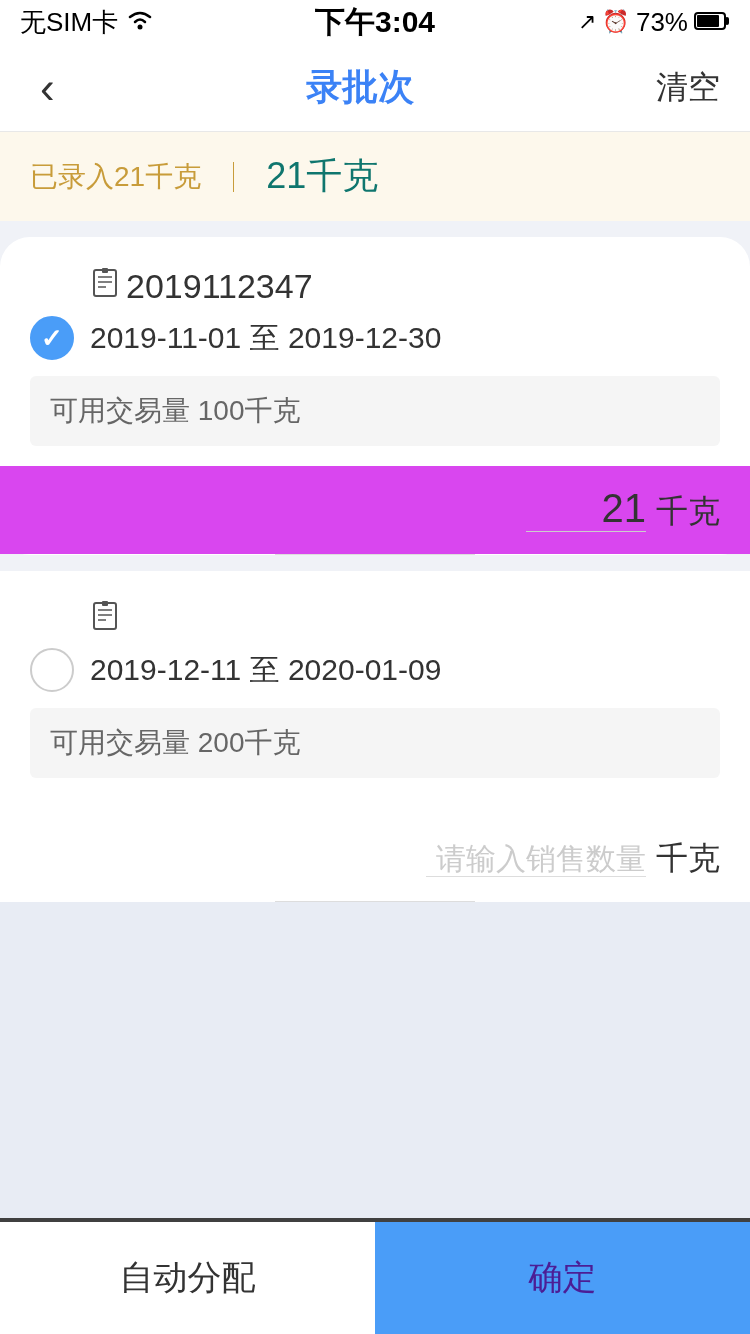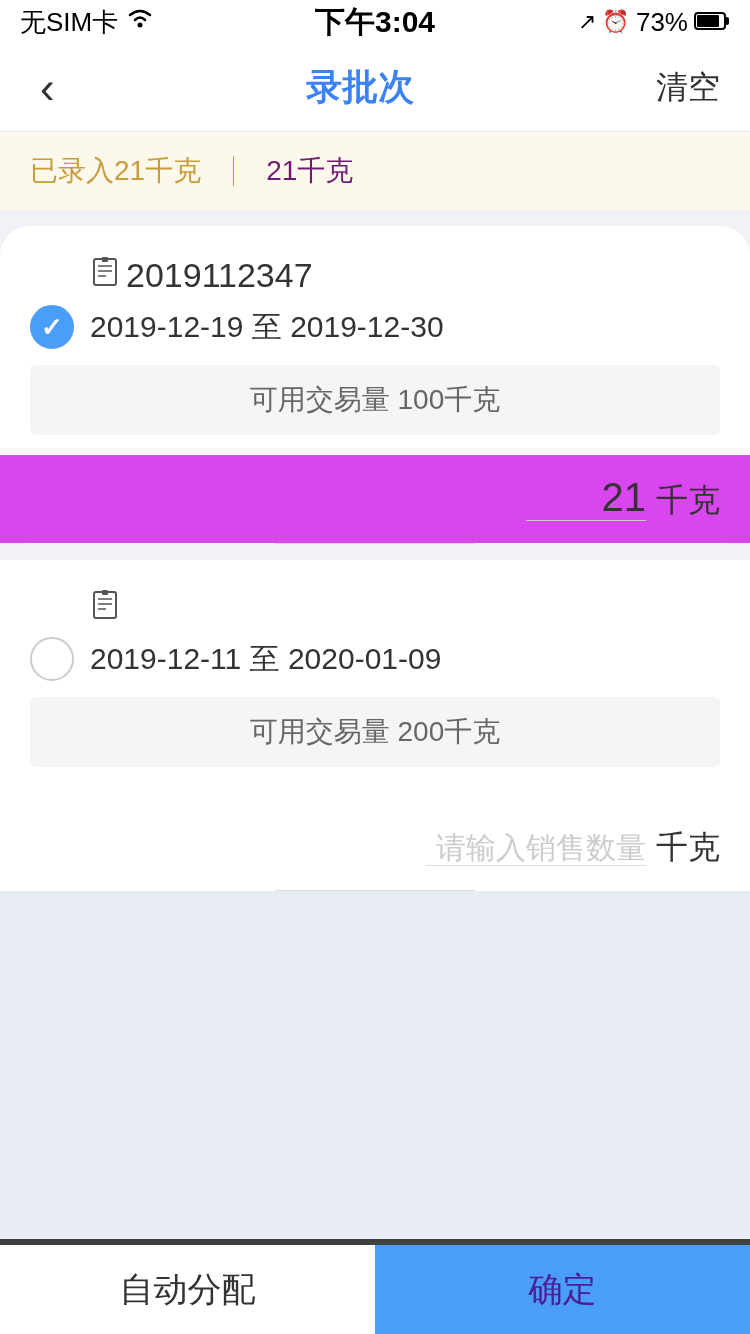--- a/index.html
+++ b/index.html
@@ -19,20 +19,21 @@
       height: 44px;
       background: #fff;
       display: flex;
       align-items: center;
       justify-content: space-between;
       padding: 0 20px;
       font-size: 28px;
     }
     .status-left {
       display: flex;
+      align-items: center;
       gap: 8px;
       font-size: 26px;
       color: #000;
     }
     .status-center {
       font-size: 30px;
       font-weight: 700;
       color: #000;
       position: absolute;
       left: 50%;
@@ -86,22 +87,22 @@
     .info-label {
       font-size: 28px;
       color: #c89c3a;
     }
     .info-divider {
       width: 1px;
       height: 30px;
       background: #c89c3a;
     }
     .info-value {
-      font-size: 28px;
-      color: #701a75;
+      font-size: 36px;
+      color: #0f766e;
     }
 
     .batch-card-inner {
       padding: 30px 30px 0 30px;
     }
 
     .batch-id-row {
       display: flex;
       align-items: center;
       margin-left: 60px;
@@ -161,21 +162,20 @@
       color: #333;
     }
 
     .availability-box {
       background: #f5f5f5;
       border-radius: 6px;
       padding: 16px 20px;
       margin: 0 0 20px 0;
       font-size: 28px;
       color: #666;
-      text-align: center;
     }
 
     
     .amount-row {
       display: flex;
       align-items: baseline;
       justify-content: flex-end;
       padding: 20px 30px;
       gap: 10px;
       background: #d946ef;
@@ -247,24 +247,24 @@
       height: 420px;
       width: 750px;
     }
 
     
     .bottom-bar {
       position: fixed;
       bottom: 0;
       left: 0;
       width: 750px;
-      height: 95px;
-      display: flex;
-      background: #fff;
-      border-top: 6px solid #404040;
+      height: 116px;
+      display: flex;
+      background: #fff;
+      border-top: 4px solid #404040;
     }
 
     .btn-auto {
       flex: 1;
       display: flex;
       align-items: center;
       justify-content: center;
       font-size: 34px;
       color: #333;
       background: #fff;
@@ -340,21 +340,21 @@
           <line x1="8" y1="9" x2="22" y2="9" stroke="#555" stroke-width="1.5"></line>
           <line x1="8" y1="14" x2="22" y2="14" stroke="#555" stroke-width="1.5"></line>
           <line x1="8" y1="19" x2="16" y2="19" stroke="#555" stroke-width="1.5"></line>
           <rect x="12" y="0" width="6" height="5" rx="1" fill="#555"></rect>
         </svg>
       </span>
       <span class="batch-id">2019112347</span>
     </div>
     <div class="batch-date-row">
       <div class="radio-btn checked"></div>
-      <span class="batch-date">2019-12-19 至 2019-12-30</span>
+      <span class="batch-date">2019-11-01 至 2019-12-30</span>
     </div>
     <div class="availability-box">可用交易量 100千克</div>
   </div>
   <div class="amount-row">
     <input type="text" class="amount-underline" value="21" style="text-align: right; font-size: 40px; width: 120px; border-top: none; border-right: none; border-left: none; border-image: initial; border-bottom: 1px solid rgb(204, 204, 204); outline: none; background: transparent; color: rgb(51, 51, 51);">
     <span class="amount-unit">千克</span>
   </div>
   <div class="section-separator"></div>
 </div>
 

